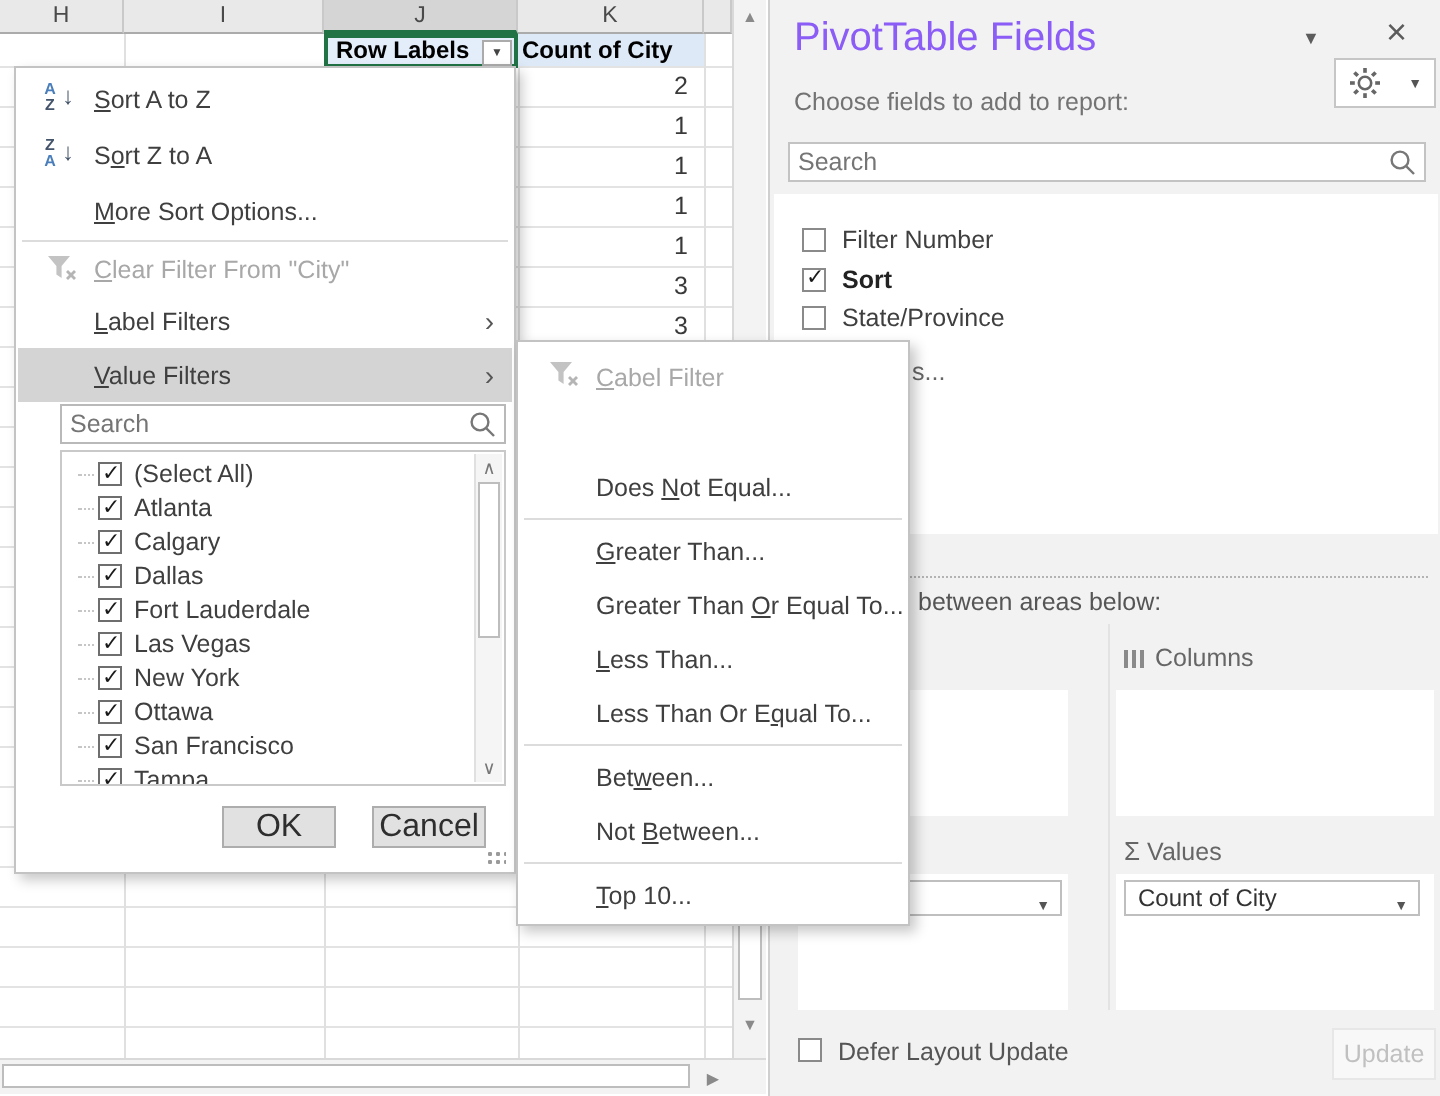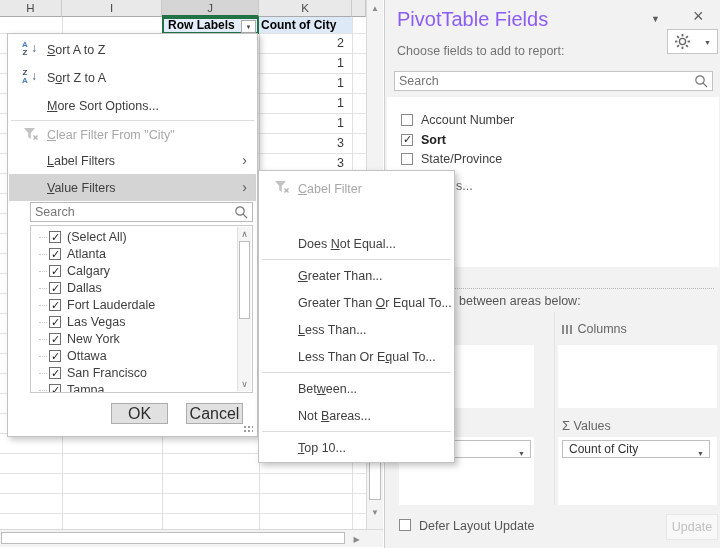--- a/index.html
+++ b/index.html
@@ -146,21 +146,21 @@
       <input type="text" readonly="" placeholder="Search" style="">
       <svg class="mag" width="15" height="15" viewBox="0 0 15 15">
         <circle cx="6" cy="6" r="4.2" fill="none" stroke="#777" stroke-width="1.2"></circle>
         <line x1="9.2" y1="9.2" x2="13" y2="13" stroke="#777" stroke-width="1.2"></line>
       </svg>
     </div>
 
     <div class="fieldlist">
       <div class="frow" style="top:16px">
         <span class="cb"></span>
-        <span class="lbl">Account Number</span>
+        <span class="lbl">Filter Number</span>
       </div>
       <div class="frow" style="top:36px">
         <span class="cb">
             <span class="tick">✓</span>
           </span>
         <span class="lbl" style="font-weight:bold;color:#222">Sort</span>
       </div>
       <div class="frow" style="top:55px">
         <span class="cb"></span>
         <span class="lbl">State/Province</span>
@@ -360,21 +360,21 @@
       <span><span>Greater Than </span><span class="k">O</span><span>r Equal To...</span></span>
     </div>
     <div class="mi" style="top:172px;height:27px">
       <span><span>Less Than Or E</span><span class="k">q</span><span>ual To...</span></span>
     </div>
     <div class="msep" style="top:201px"></div>
     <div class="mi" style="top:204px;height:27px">
       <span><span>Bet</span><span class="k">w</span><span>een...</span></span>
     </div>
     <div class="mi" style="top:231px;height:27px">
-      <span><span>Not </span><span class="k">B</span><span>areas...</span></span>
+      <span><span>Not </span><span class="k">B</span><span>etween...</span></span>
     </div>
     <div class="msep" style="top:260px"></div>
     <div class="mi" style="top:263px;height:27px">
       <span><span></span><span class="k">T</span><span>op 10...</span></span>
     </div>
   </div>
 
 </div>
 
 </body></html>

